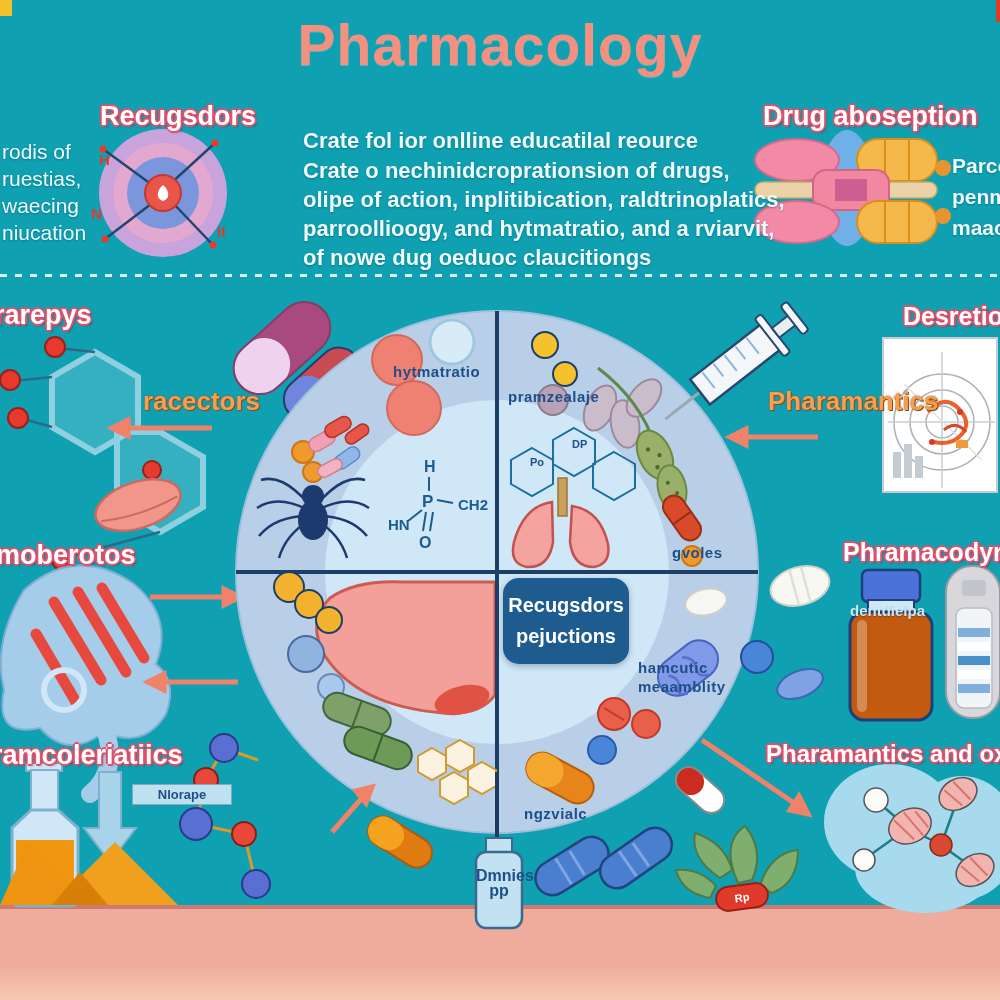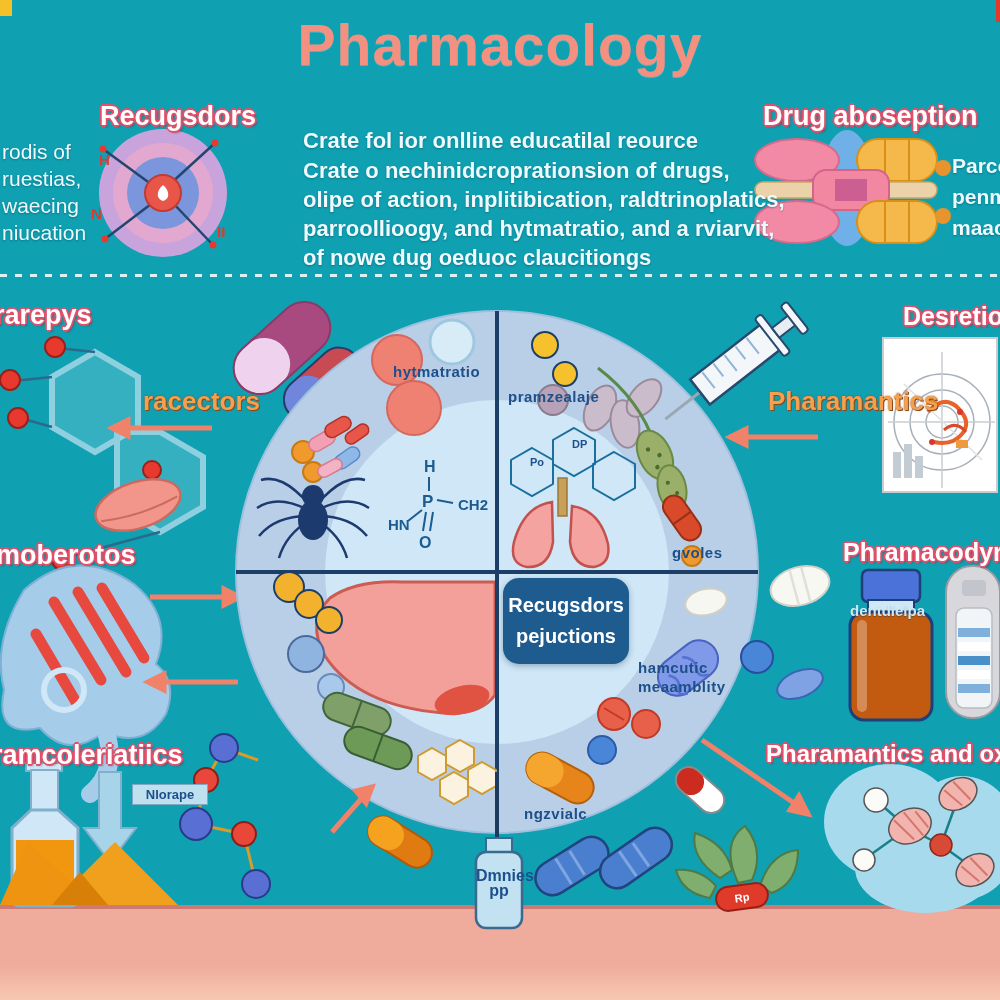--- a/index.html
+++ b/index.html
@@ -14,21 +14,21 @@
   .lbl27{font-size:27px;} .lbl25{font-size:25px;}
   .orange-cap{font-size:26px;font-weight:bold;color:#f5a04f;
        text-shadow:0 0 2px #8a4a1a,1px 1px 0 #8a4a1a;}
   .white-txt{color:#eefafd;text-shadow:0 1px 2px rgba(0,60,70,.4);}
   .ring-lbl{font-size:15px;font-weight:bold;color:#1d4f8a;letter-spacing:.5px;}
   .small-cap{font-size:15px;font-weight:bold;color:#cfe8f2;text-shadow:0 1px 1px rgba(0,50,70,.4);}
   .center-box{background:#1e5c90;border-radius:16px;color:#fff;font-weight:bold;
        font-size:20px;text-align:center;display:flex;flex-direction:column;
        justify-content:center;gap:8px;box-shadow:0 2px 6px rgba(0,30,60,.3);}
   .tag-box{background:#bfe0ef;border:1px solid #7fa8c2;color:#1d4f8a;font-size:13px;
-       font-weight:bold;text-align:center;padding:2px 8px;}
+       font-weight:bold;text-align:center;padding:2px 20px;}
   .vial-txt{color:#1d4f8a;font-size:16px;font-weight:bold;text-align:center;line-height:15px;}
   .dashes{height:3px;background:repeating-linear-gradient(90deg,rgba(255,255,255,.85) 0 7px,
        rgba(255,255,255,0) 7px 15px);}
   .band{background:linear-gradient(#cc7a72 0 4px,#efab9b 4px 62%,#f7c8b2 100%);}
 </style>
 </head>
 <body>
 
 <div class="stage">
 

